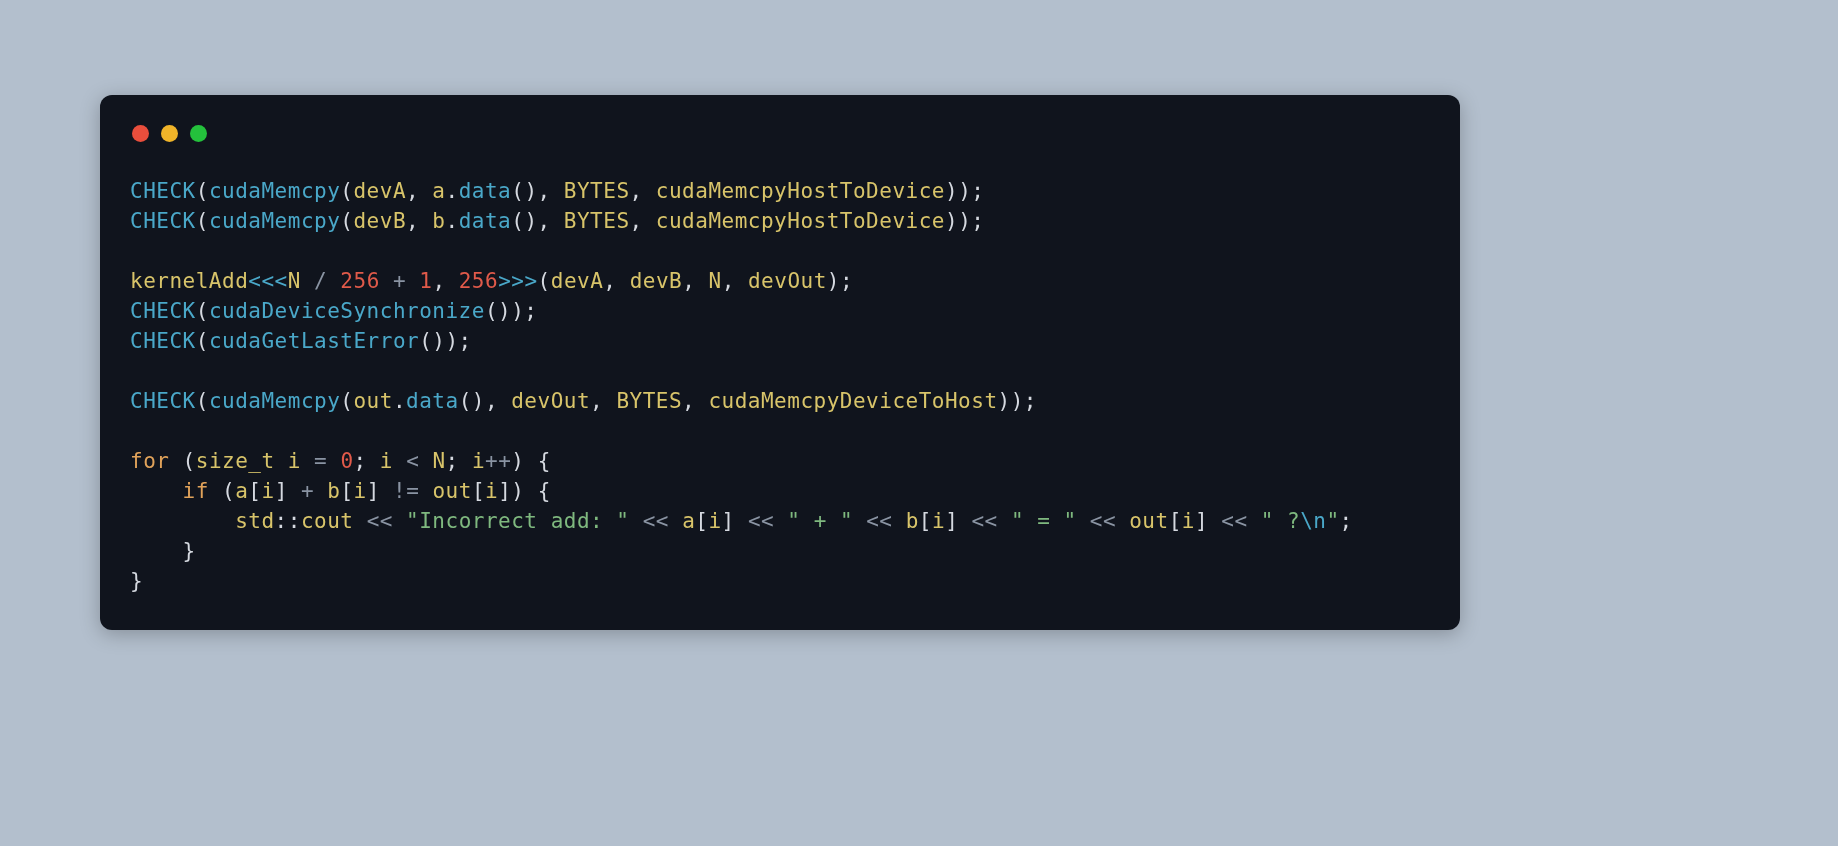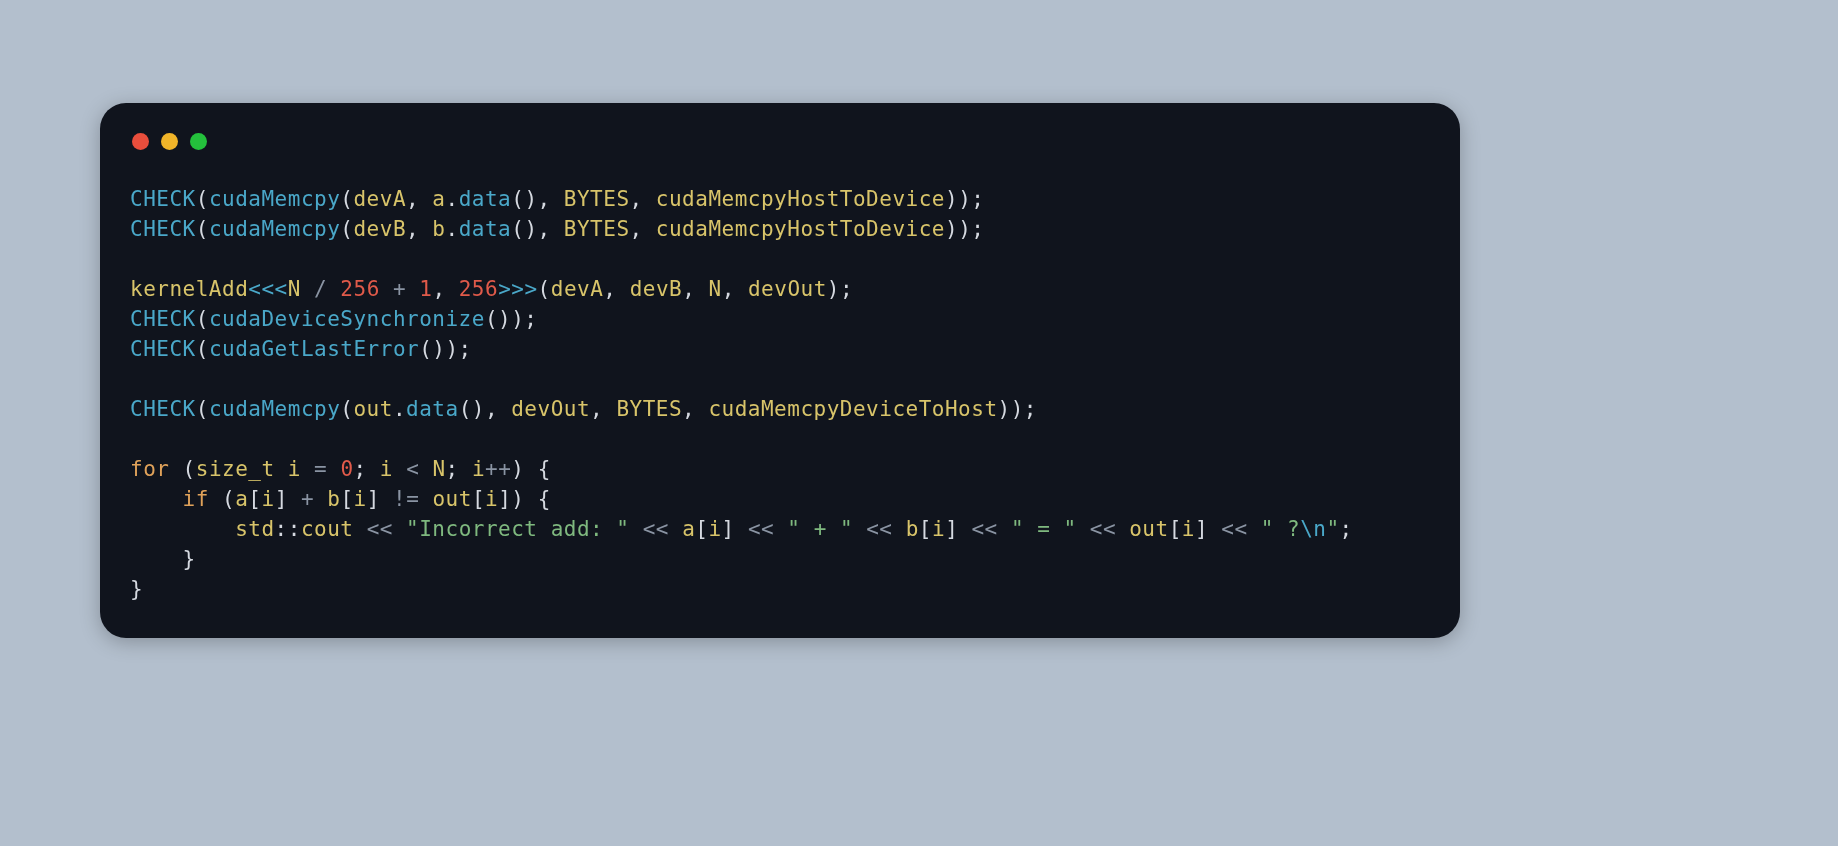--- a/index.html
+++ b/index.html
@@ -32,24 +32,23 @@
     height: 846px;
     position: relative;
   }
   .terminal {
     position: absolute;
     left: 100px;
     top: 95px;
     width: 1360px;
     box-sizing: border-box;
     background: var(--term-bg);
-    border-radius: 26px;
+    border-radius: 12px;
     padding: 26px 30px 34px 30px;
     box-shadow: 0 4px 20px rgba(0,0,0,0.25);
-    margin-top: 8px;
   }
   .dots {
     display: flex;
     gap: 12px;
     margin-bottom: 34px;
     margin-top: 4px;
     margin-left: 2px;
   }
   .dot {
     width: 17px;

